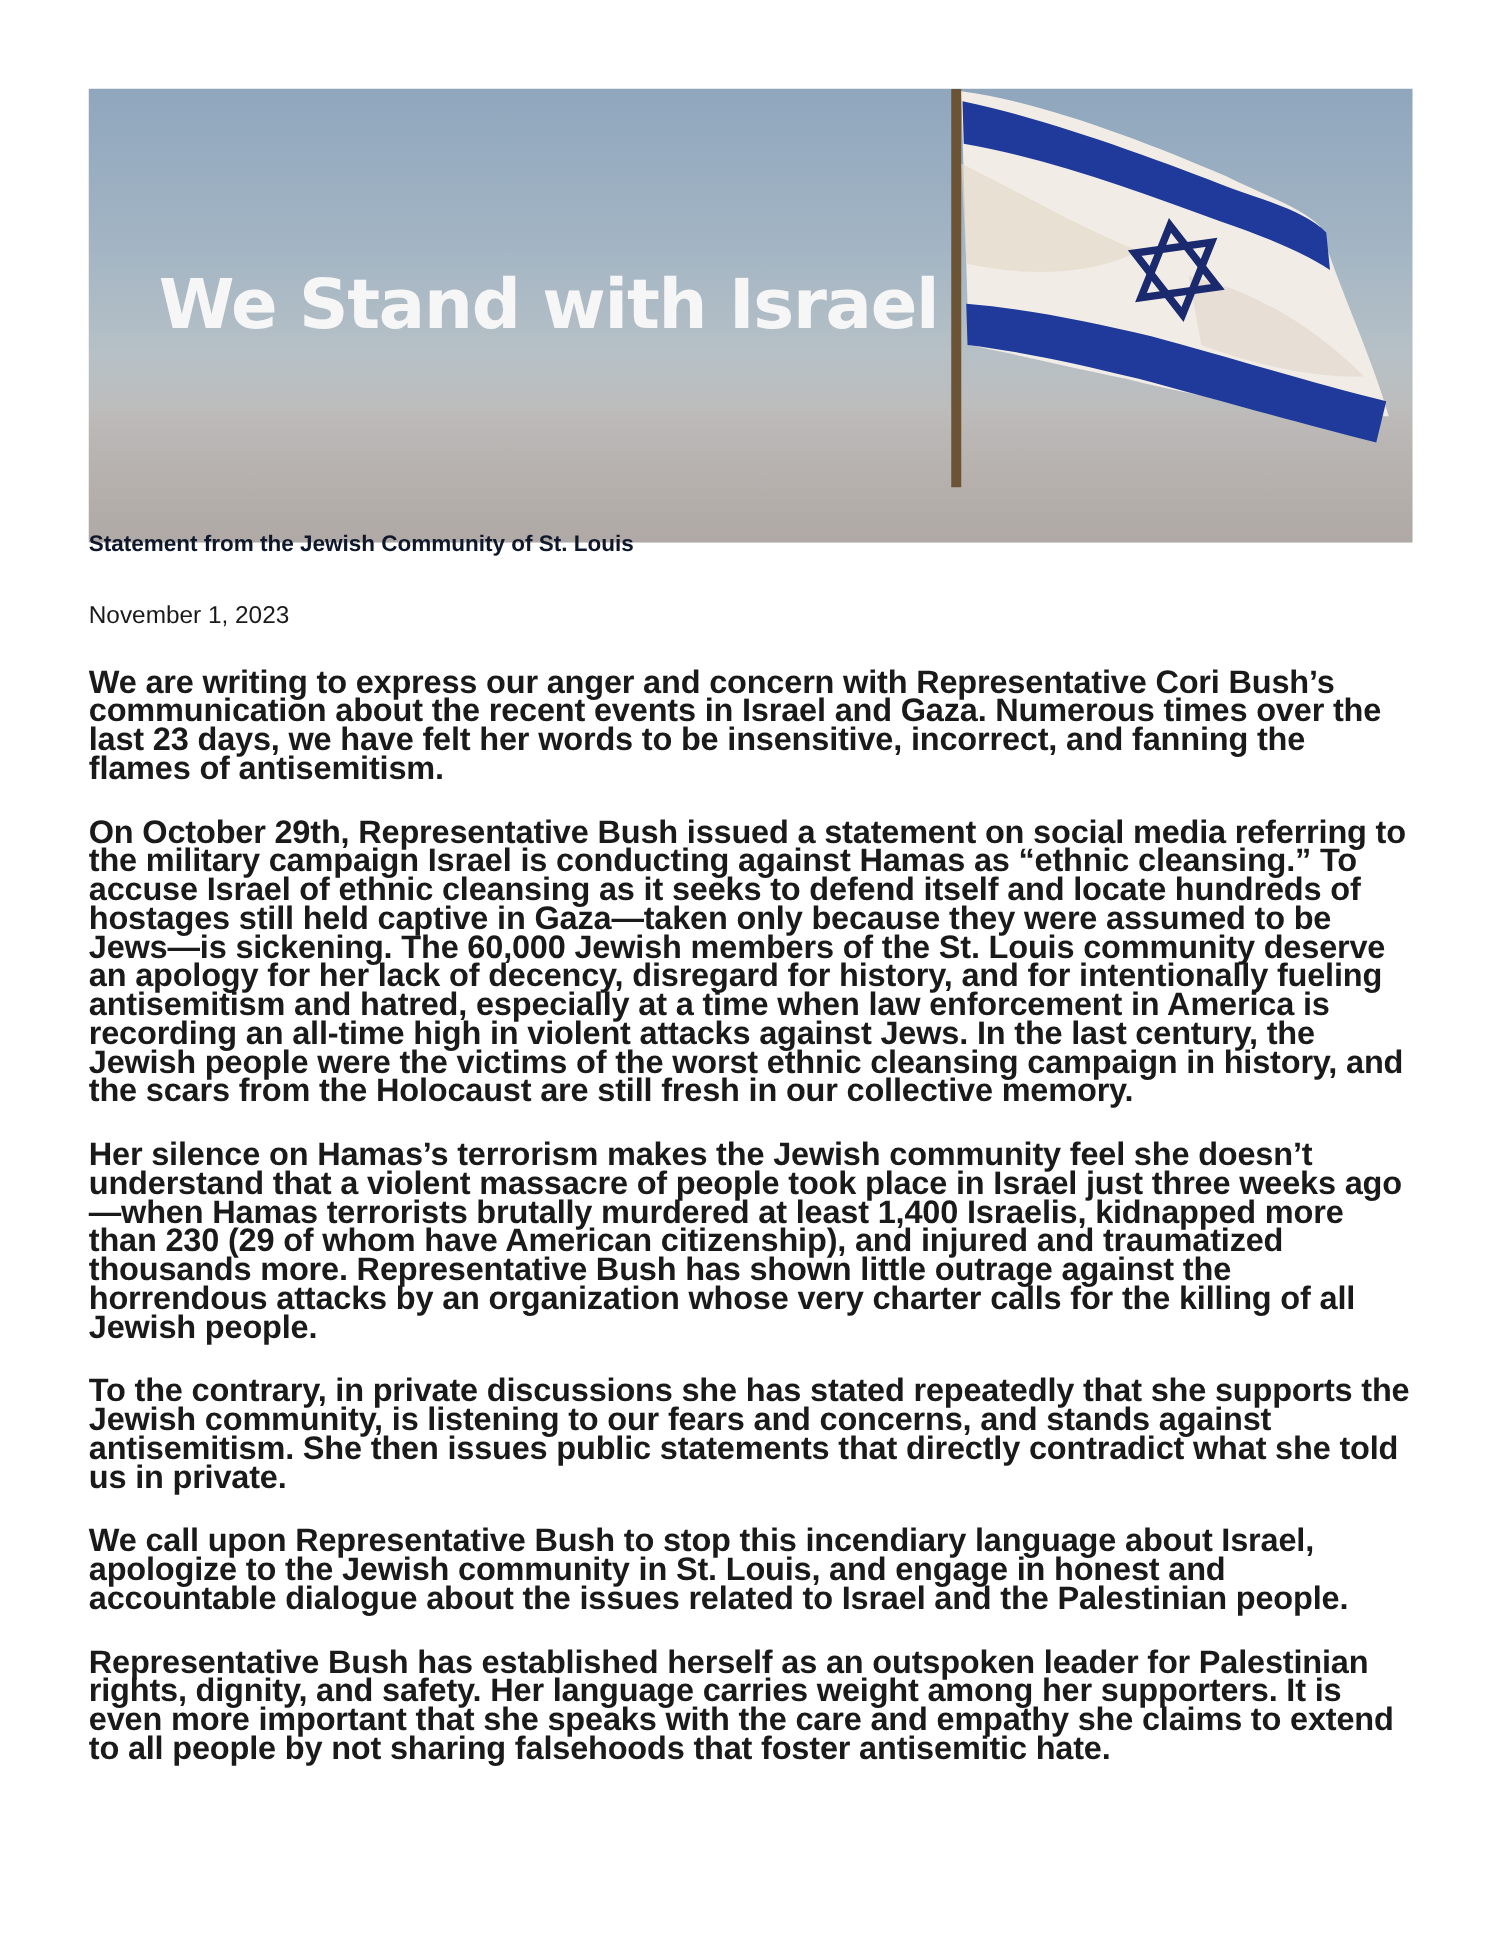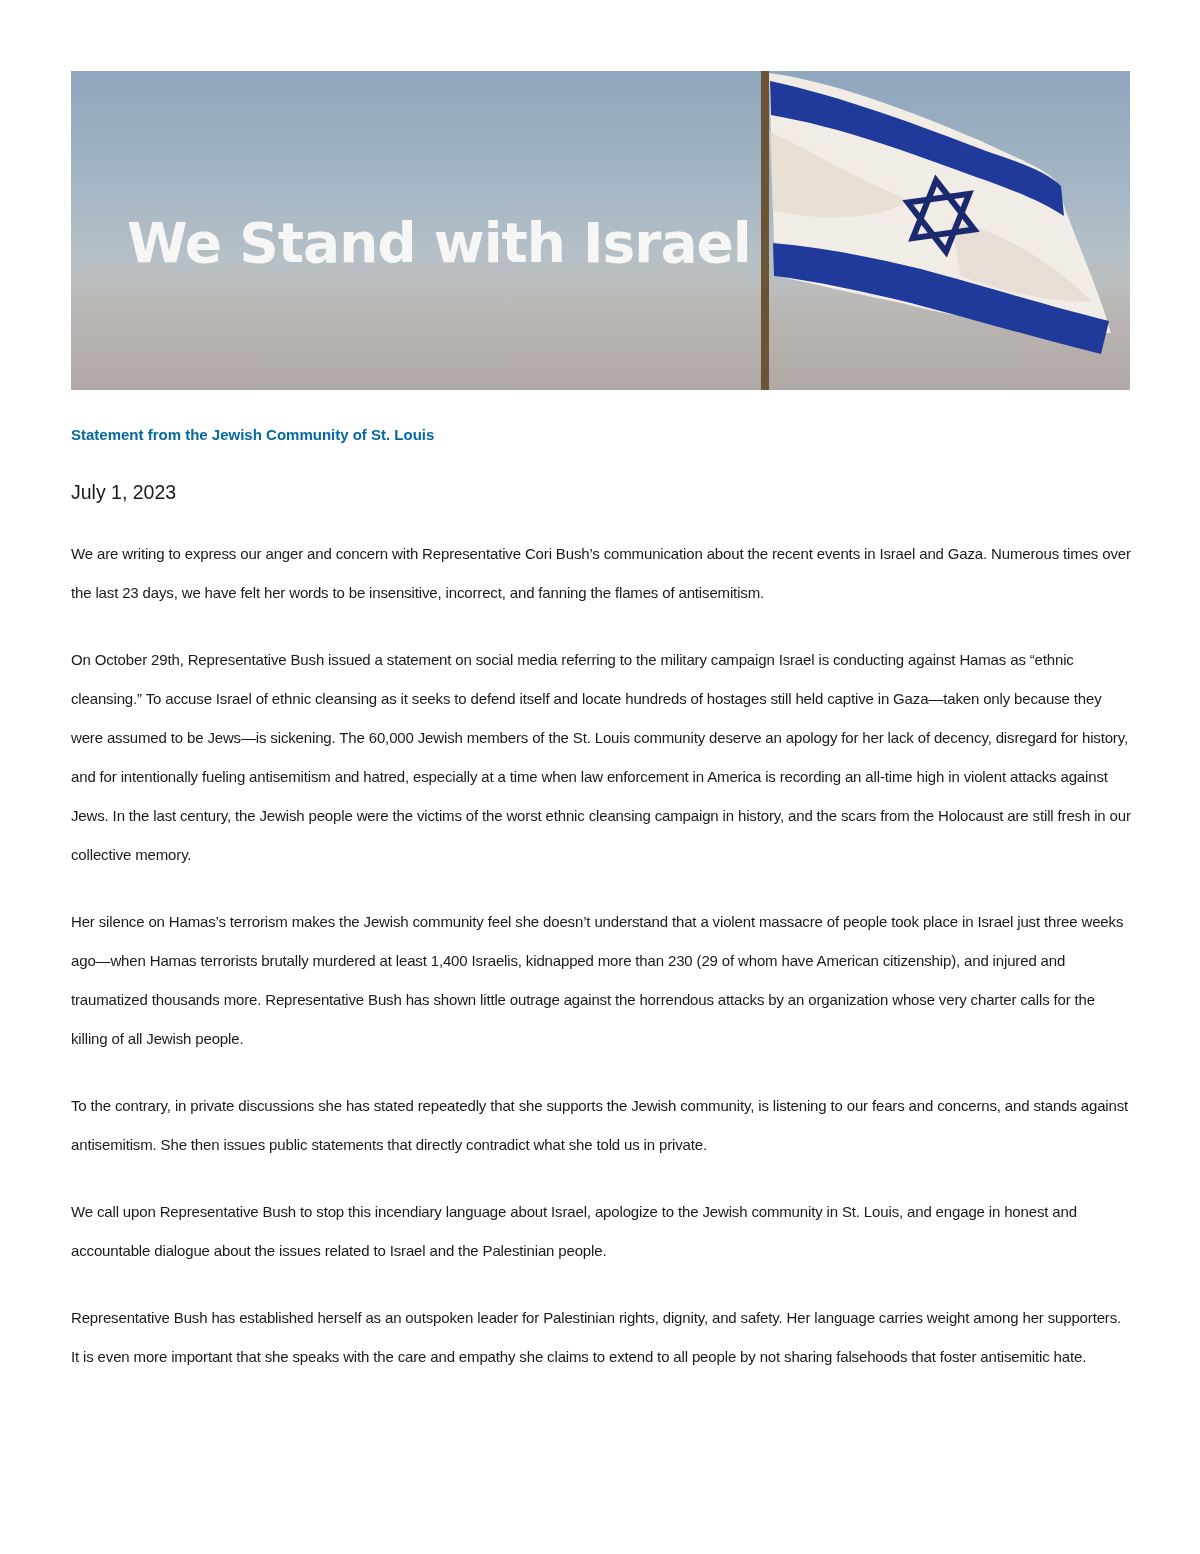--- a/index.html
+++ b/index.html
@@ -13,21 +13,21 @@
       position: relative;
       overflow: hidden;
       font-family: "Liberation Sans", sans-serif;
       color: #1a1a1a;
     }
     .banner {
       position: absolute;
       left: 71px;
       top: 71px;
       width: 1059px;
-      height: 319px;
+      height: 363px;
       overflow: hidden;
       background: linear-gradient(180deg, #8fa6bd 0%, #a3b5c4 35%, #b6c0c6 58%, #bdbcbb 72%, #b7b2b0 100%);
     }
     .banner .haze {
       position: absolute;
       left: 0; right: 0; bottom: 0;
       height: 110px;
       background: linear-gradient(180deg, rgba(184,178,174,0) 0%, rgba(178,170,166,0.55) 60%, rgba(172,165,162,0.7) 100%);
     }
     .banner-title {
@@ -49,36 +49,37 @@
       height: 319px;
     }
     .content {
       position: absolute;
       left: 71px;
       top: 420px;
       width: 1060px;
     }
     .doc-title {
       font-weight: bold;
-      font-size: 15px;
+      font-size: 18px;
       line-height: 30px;
       margin: 0 0 27px 0;
-      color: #0369a1;
+      color: #0f172a;
     }
     .doc-date {
       font-size: 19.5px;
       line-height: 30px;
       margin: 0 0 27px 0;
     }
     .para {
-      font-size: 15px;
-      line-height: 39px;
+      font-size: 26px;
+      line-height: 23px;
       margin: 0 0 28px 0;
       letter-spacing: -0.15px;
       word-spacing: 0px;
+      font-weight: bold;
     }
   </style>
 </head>
 <body>
 
 <div class="banner">
   <div class="haze"></div>
   <div class="banner-title">We Stand with Israel</div>
 
   <svg class="flag-svg" viewBox="0 0 380 319" xmlns="http://www.w3.org/2000/svg">
@@ -96,20 +97,20 @@
 
     <g transform="translate(190,145) rotate(-8)" fill="none" stroke="#1b2a6e" stroke-width="6" stroke-linejoin="miter">
       <polygon points="0,-36 31,18 -31,18"></polygon>
       <polygon points="0,36 31,-18 -31,-18"></polygon>
     </g>
   </svg>
 </div>
 
 <div class="content">
   <div class="doc-title">Statement from the Jewish Community of St. Louis</div>
-  <div class="doc-date">July 1, 2023</div>
+  <div class="doc-date">November 1, 2023</div>
   <p class="para">We are writing to express our anger and concern with Representative Cori Bush’s communication about the recent events in Israel and Gaza. Numerous times over the last 23 days, we have felt her words to be insensitive, incorrect, and fanning the flames of antisemitism.</p>
   <p class="para">On October 29th, Representative Bush issued a statement on social media referring to the military campaign Israel is conducting against Hamas as “ethnic cleansing.” To accuse Israel of ethnic cleansing as it seeks to defend itself and locate hundreds of hostages still held captive in Gaza—taken only because they were assumed to be Jews—is sickening. The 60,000 Jewish members of the St. Louis community deserve an apology for her lack of decency, disregard for history, and for intentionally fueling antisemitism and hatred, especially at a time when law enforcement in America is recording an all-time high in violent attacks against Jews. In the last century, the Jewish people were the victims of the worst ethnic cleansing campaign in history, and the scars from the Holocaust are still fresh in our collective memory.</p>
   <p class="para">Her silence on Hamas’s terrorism makes the Jewish community feel she doesn’t understand that a violent massacre of people took place in Israel just three weeks ago—when Hamas terrorists brutally murdered at least 1,400 Israelis, kidnapped more than 230 (29 of whom have American citizenship), and injured and traumatized thousands more. Representative Bush has shown little outrage against the horrendous attacks by an organization whose very charter calls for the killing of all Jewish people.</p>
   <p class="para">To the contrary, in private discussions she has stated repeatedly that she supports the Jewish community, is listening to our fears and concerns, and stands against antisemitism. She then issues public statements that directly contradict what she told us in private.</p>
   <p class="para">We call upon Representative Bush to stop this incendiary language about Israel, apologize to the Jewish community in St. Louis, and engage in honest and accountable dialogue about the issues related to Israel and the Palestinian people.</p>
   <p class="para">Representative Bush has established herself as an outspoken leader for Palestinian rights, dignity, and safety. Her language carries weight among her supporters. It is even more important that she speaks with the care and empathy she claims to extend to all people by not sharing falsehoods that foster antisemitic hate.</p>
 </div>
 
 </body></html>

